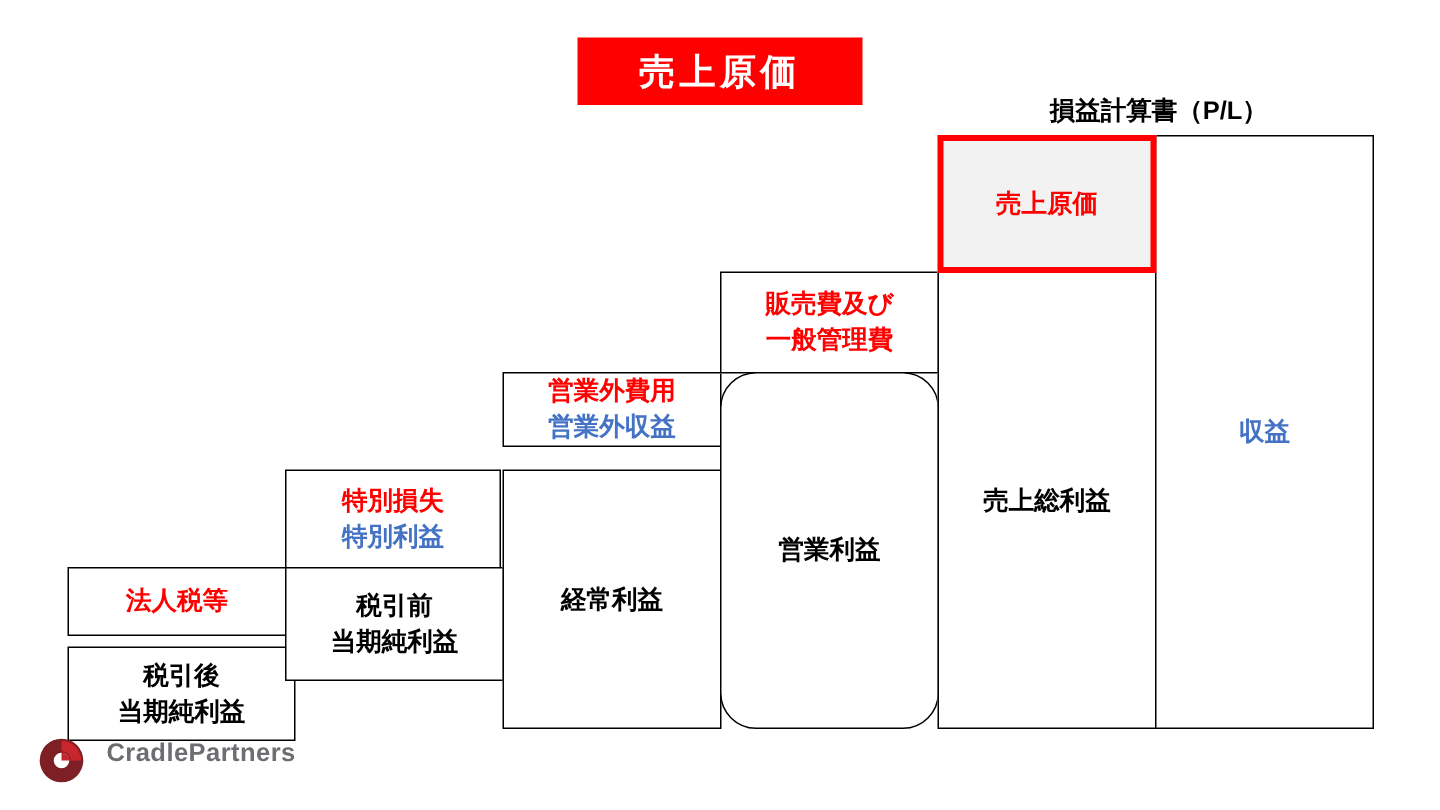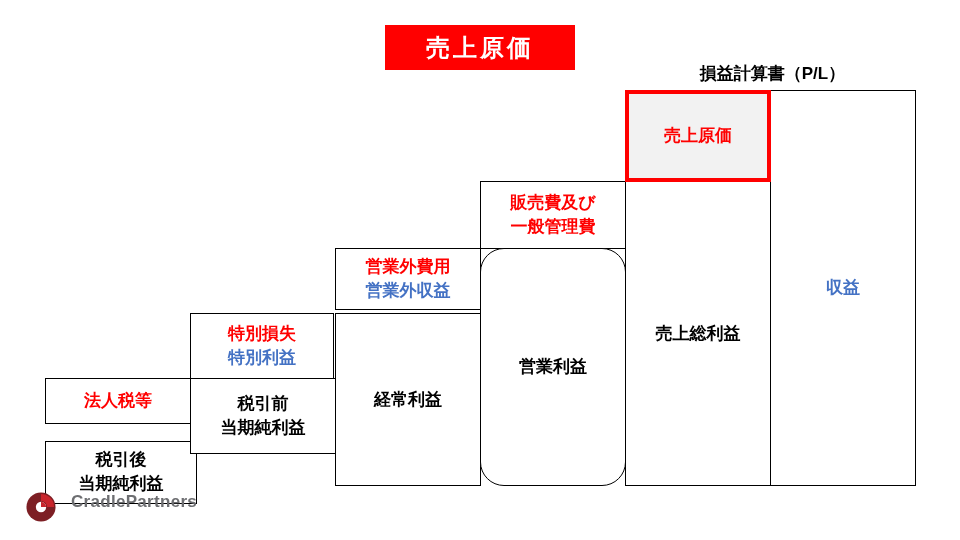--- a/index.html
+++ b/index.html
@@ -38,24 +38,24 @@
   }
   .red  { color: var(--accent-red, #ff0000); }
   .blue { color: var(--accent-blue, #4472c4); }
   .highlight {
     border: 4px solid var(--accent-red, #ff0000);
     background: var(--highlight-fill, #f2f2f2);
     z-index: 2;
   }
 
   .b-corporate-tax { left: 45px;  top: 378px; width: 146px; height: 46px; }
-  .b-net-after     { left: 45px;  top: 441px; width: 152px; height: 63px; font-family: Liberation Mono, monospace; }
+  .b-net-after     { left: 45px;  top: 431px; width: 152px; height: 63px; }
   .b-extraordinary { left: 190px; top: 313px; width: 144px; height: 66px; }
   .b-net-before    { left: 190px; top: 378px; width: 146px; height: 76px; }
-  .b-non-operating { left: 335px; top: 248px; width: 146px; height: 62px; }
+  .b-non-operating { left: 335px; top: 248px; width: 146px; height: 50px; }
   .b-ordinary      { left: 335px; top: 313px; width: 146px; height: 173px; align-items: center; }
   .b-sga           { left: 480px; top: 181px; width: 146px; height: 68px; }
   .b-operating     { left: 480px; top: 248px; width: 146px; height: 238px; border-radius: 24px; }
   .b-cogs          { left: 625px; top: 90px;  width: 146px; height: 92px; }
   .b-gross         { left: 625px; top: 181px; width: 146px; height: 305px; }
   .b-revenue       { left: 770px; top: 90px;  width: 146px; height: 396px; }
 
   
   .logo {
     position: absolute; left: 26px; top: 492px;

